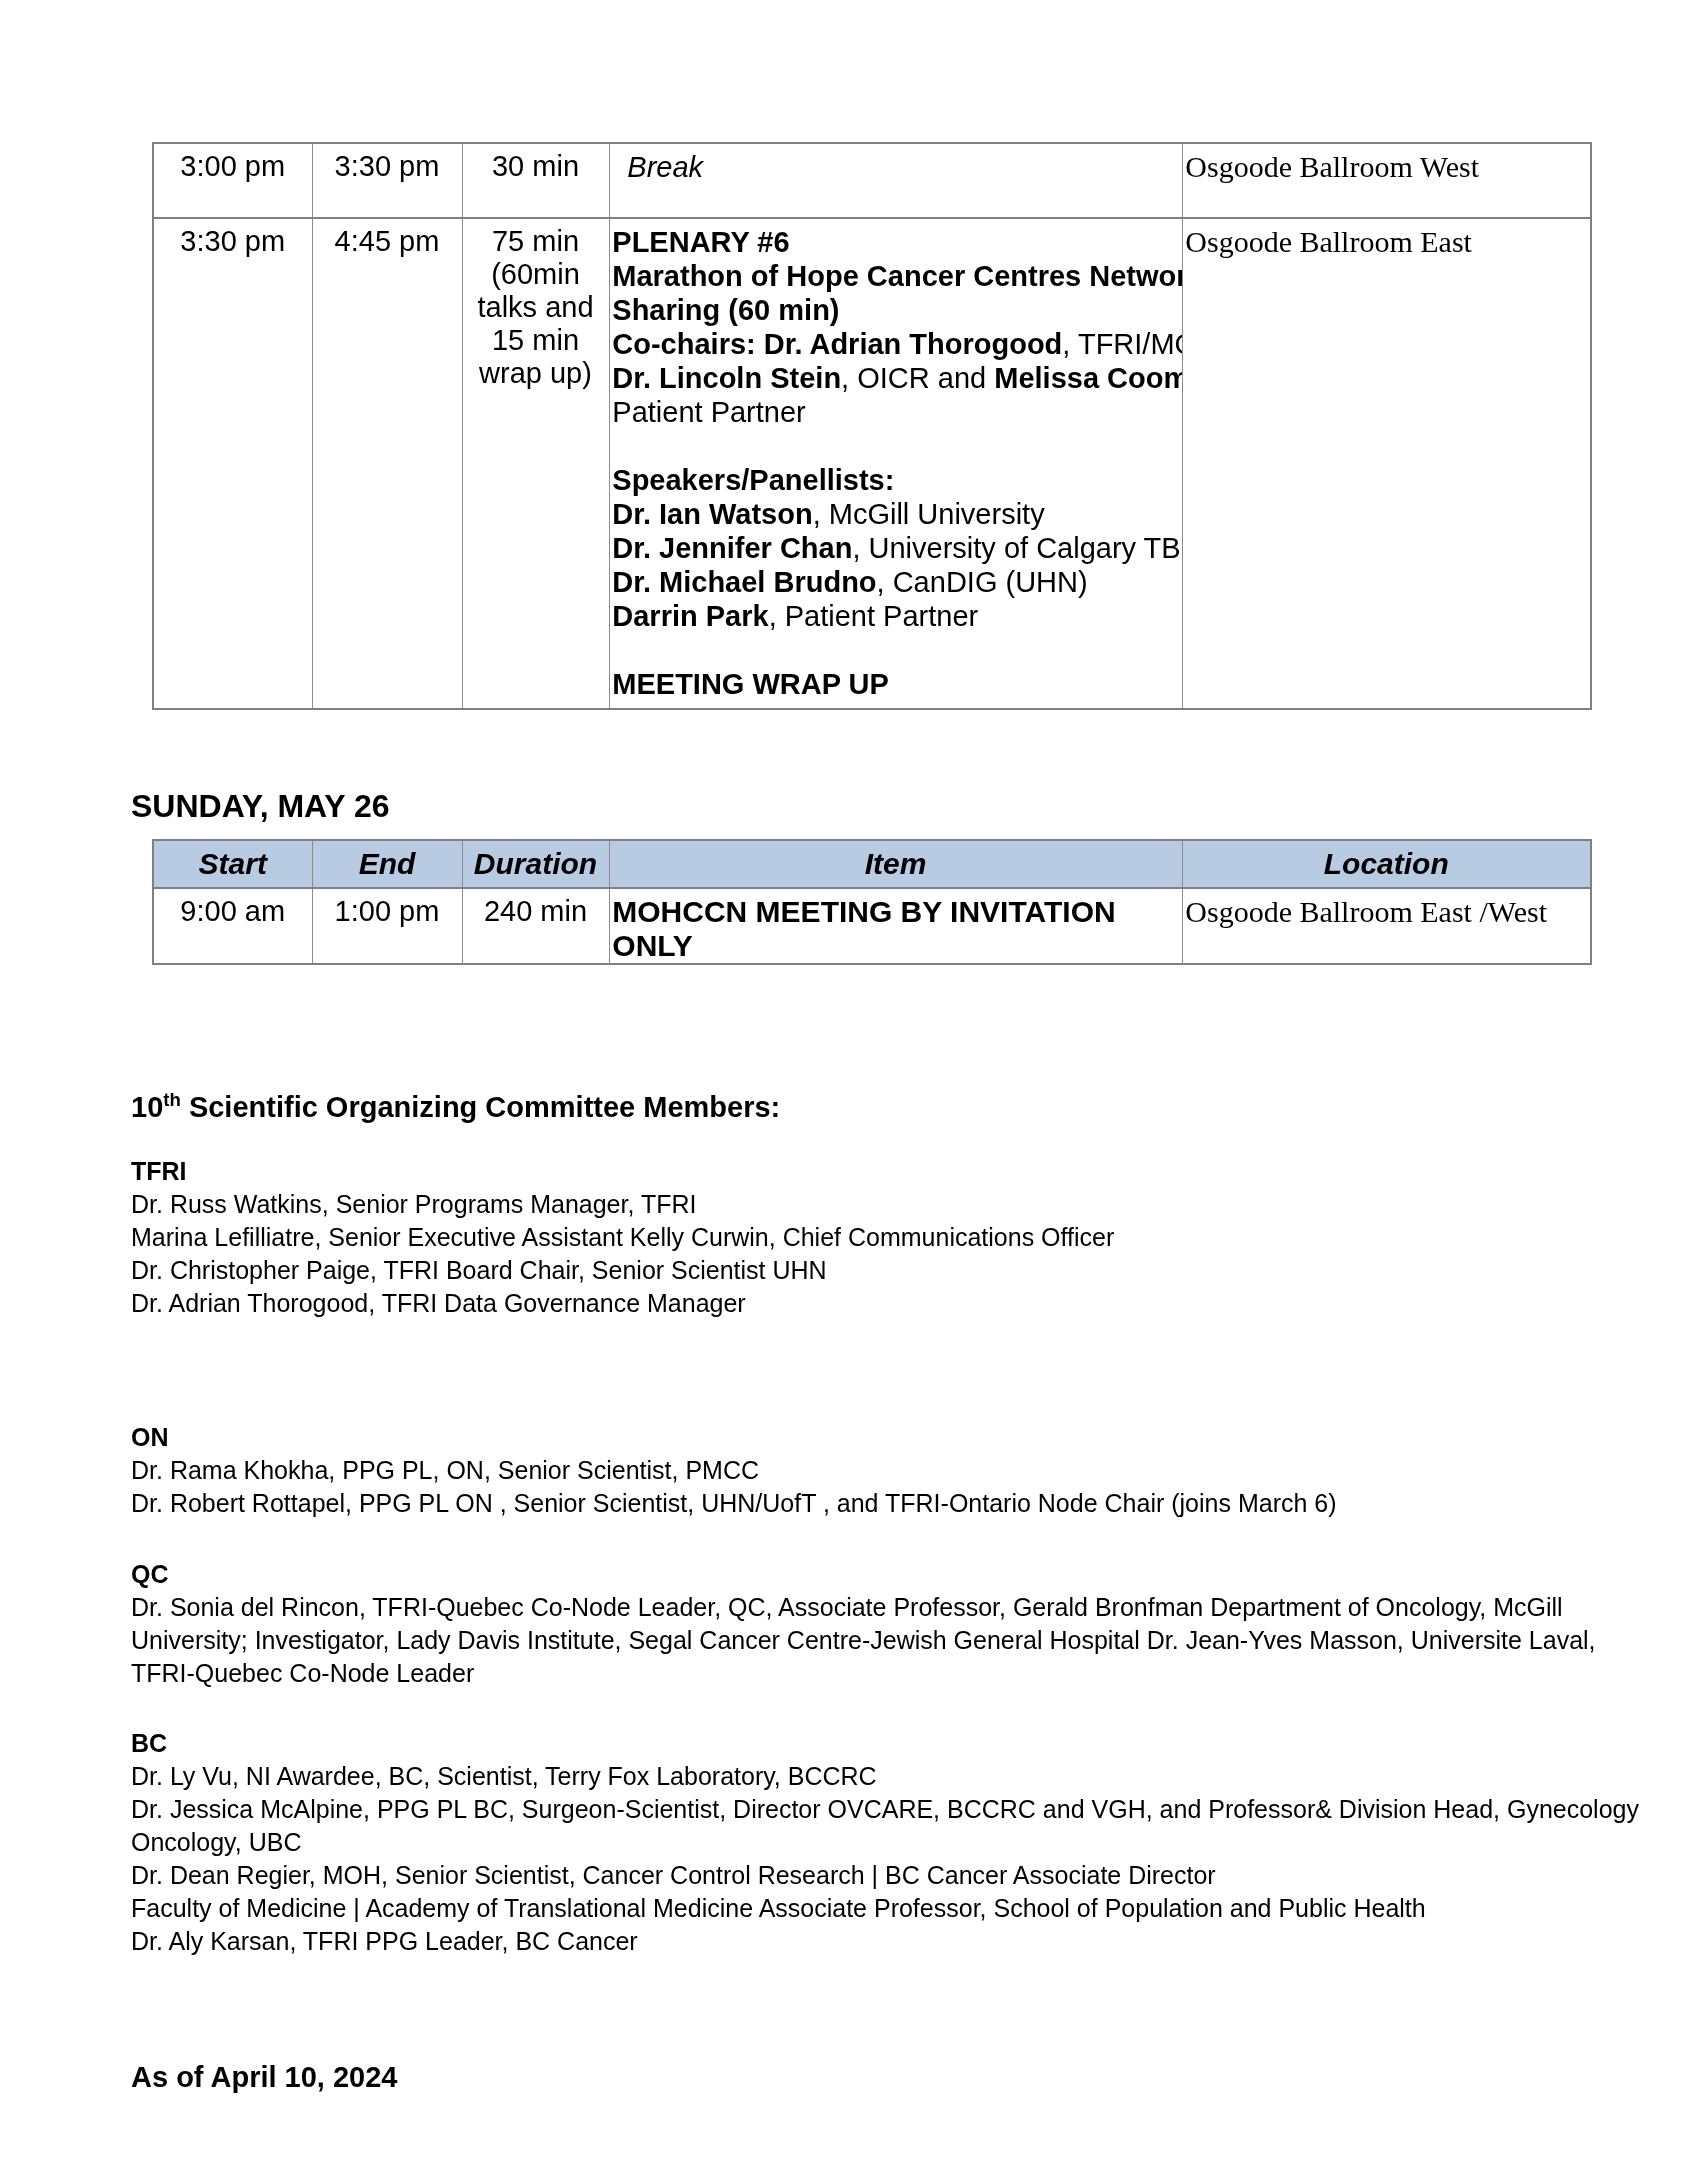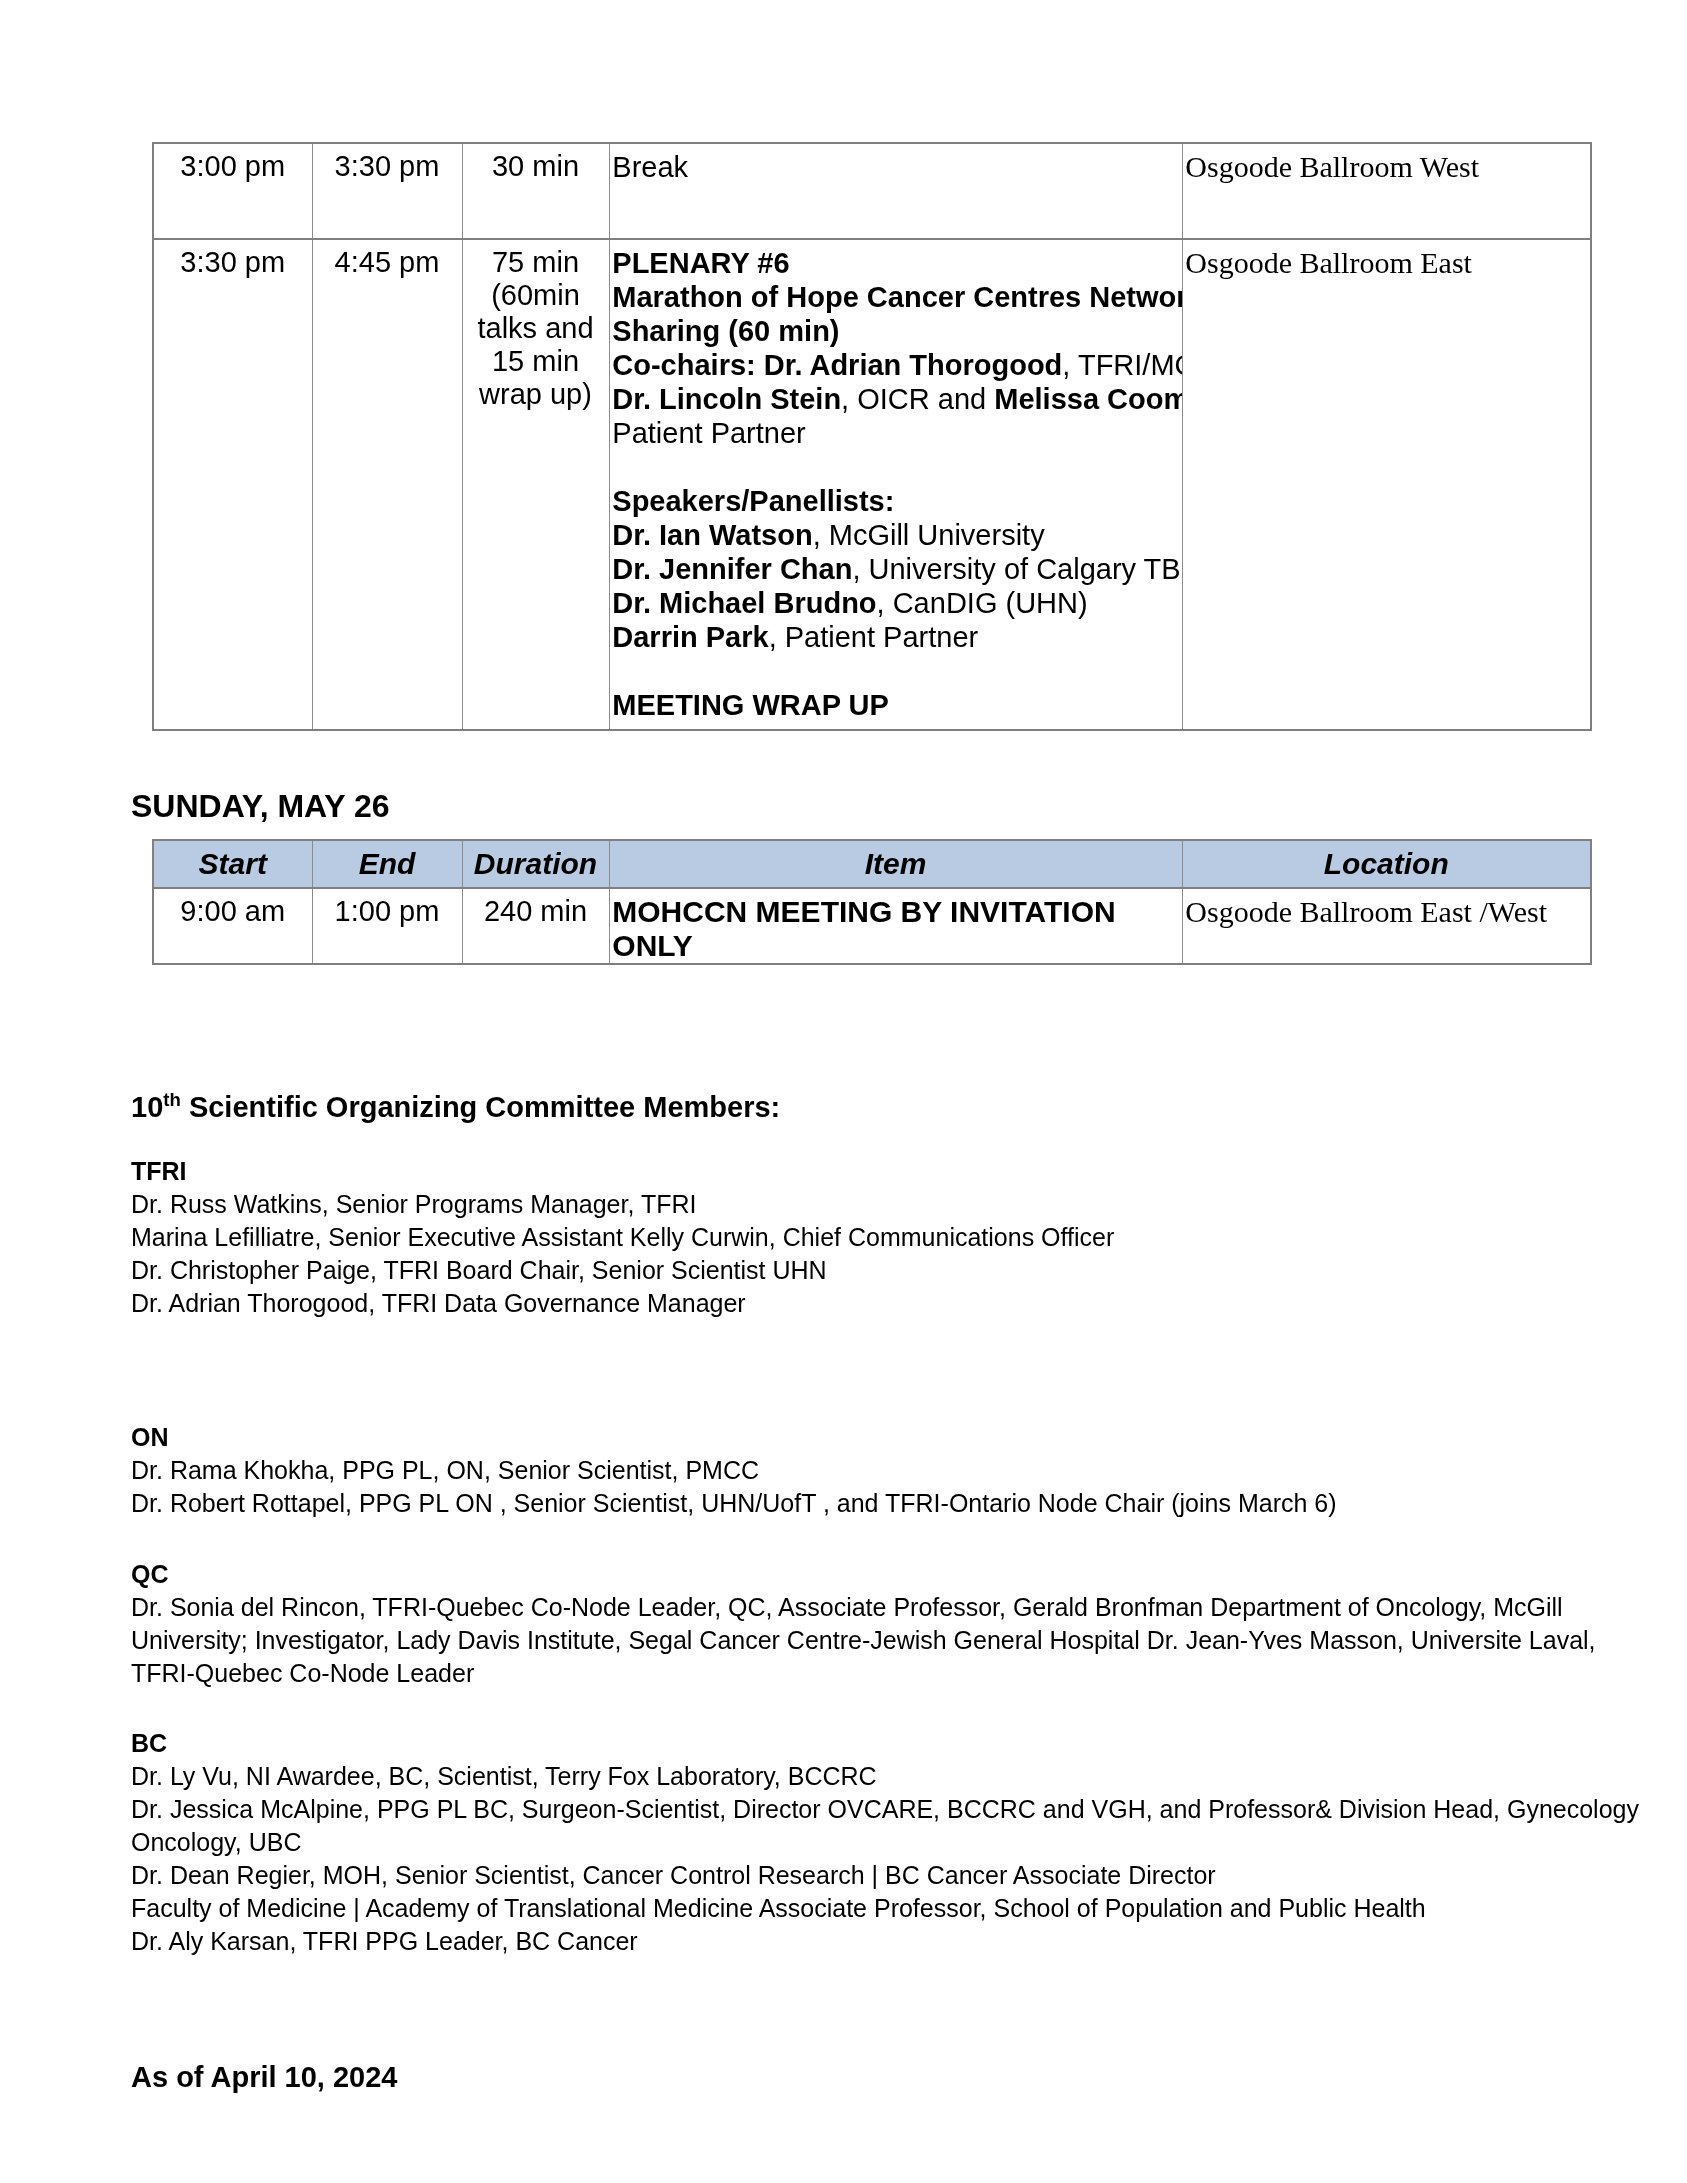--- a/index.html
+++ b/index.html
@@ -40,21 +40,21 @@
     font-size:30px;
     font-weight:bold;
     font-style:italic;
     text-align:center;
     vertical-align:middle;
     padding:0;
   }
   td.item-bold{font-weight:bold;font-size:30px;line-height:34px;padding-left:6.9px;}
   .tline{white-space:nowrap;}
   .b{font-weight:bold;}
-  .i{}
+  .i{font-style:italic;margin-left:15px;}
   
   .day-heading{
     position:absolute;left:131px;top:788px;
     font-size:32px;font-weight:bold;line-height:36px;
     white-space:nowrap;
   }
   .sec{
     position:absolute;left:131px;
     font-size:25px;line-height:33px;
   }
@@ -78,21 +78,21 @@
 
   <table class="sched" style="top:142px;">
     <colgroup>
       <col style="width:159px">
         <col style="width:150px">
         <col style="width:147px">
         <col style="width:573px">
         <col style="width:409px">
     </colgroup>
     <tbody>
-        <tr style="height:96px;">
+        <tr style="height:75px;">
       <td class="ctr">3:00 pm</td>
       <td class="ctr">3:30 pm</td>
       <td class="ctr">30 min</td>
       <td class="item">
             <div class="tline"><span class="i">Break</span></div>
           </td>
       <td class="loc">Osgoode Ballroom West</td>
     </tr>
     <tr style="height:491px;">
       <td class="ctr">3:30 pm</td>

